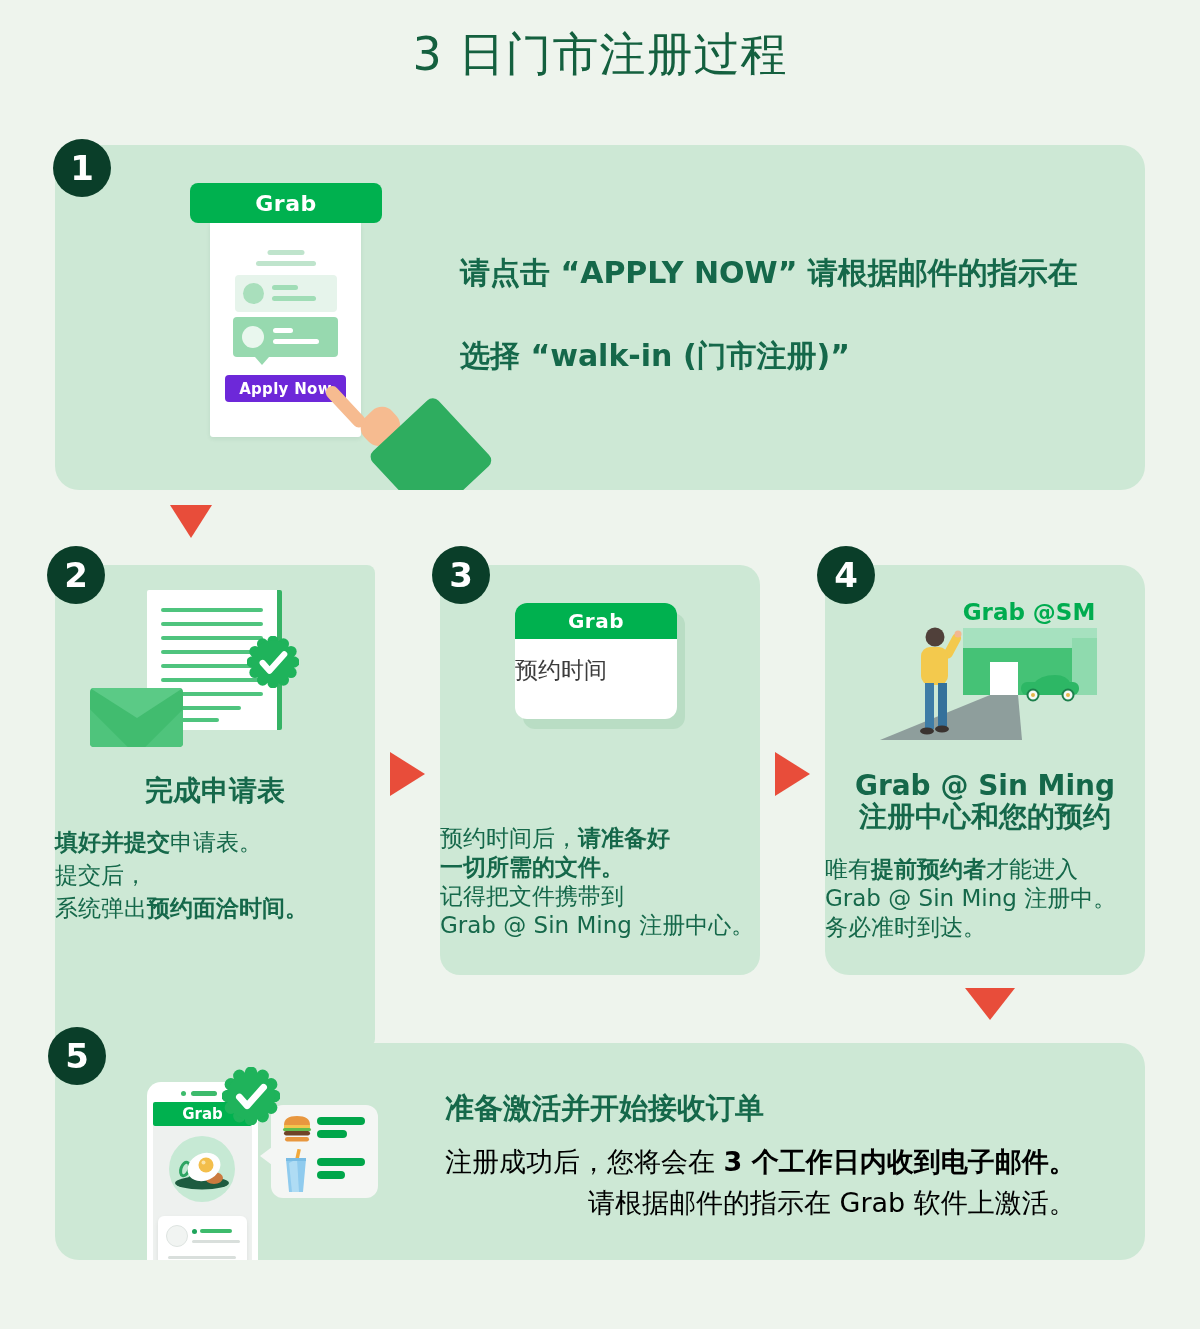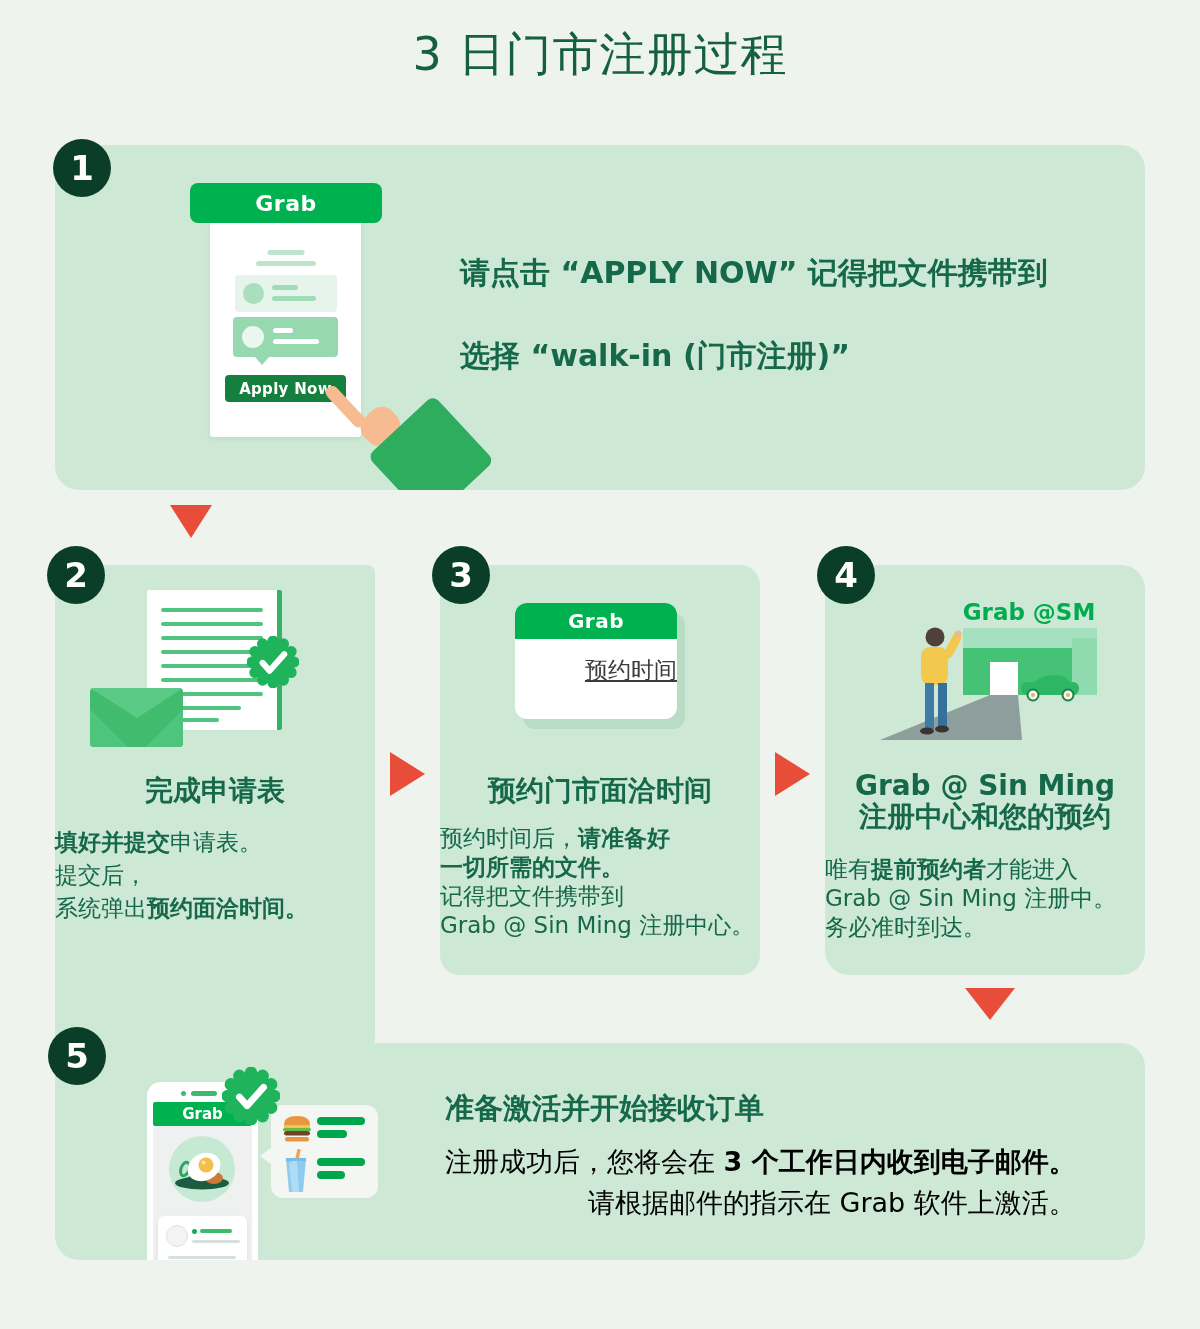--- a/index.html
+++ b/index.html
@@ -42,21 +42,21 @@
   .p1{left:25px;top:52px;width:102px;height:37px;background:#E6F4EB;}
   .p1 .pc{position:absolute;left:8px;top:8px;width:21px;height:21px;border-radius:50%;background:#A9DFBC;}
   .p1 .pl1{position:absolute;left:37px;top:10px;width:26px;height:5px;border-radius:2.5px;background:#A0DDB6;}
   .p1 .pl2{position:absolute;left:37px;top:21px;width:44px;height:5px;border-radius:2.5px;background:#A0DDB6;}
   .p2{left:23px;top:94px;width:105px;height:40px;background:#97D9AF;}
   .p2 .pc{position:absolute;left:9px;top:9px;width:22px;height:22px;border-radius:50%;background:#E9F7EE;}
   .p2 .pl1{position:absolute;left:40px;top:11px;width:20px;height:5px;border-radius:2.5px;background:#fff;}
   .p2 .pl2{position:absolute;left:40px;top:22px;width:46px;height:5px;border-radius:2.5px;background:#fff;}
   .p2tail{position:absolute;left:22px;bottom:-8px;width:0;height:0;border-left:7px solid transparent;
           border-right:7px solid transparent;border-top:8px solid #97D9AF;}
-  .apply-btn{position:absolute;left:15px;top:152px;width:121px;height:27px;background:#15803d;
+  .apply-btn{position:absolute;left:15px;top:152px;width:121px;height:27px;background:#6d28d9;
              border-radius:4px;color:#fff;font-weight:700;font-size:15px;display:flex;
              align-items:center;justify-content:center;letter-spacing:.3px;}
   .hand{position:absolute;left:120px;top:195px;width:190px;height:160px;z-index:3;}
 
   .t1{position:absolute;left:405px;top:108px;}
   .t1line{font-size:30px;font-weight:700;color:#15684A;white-space:nowrap;}
   .t1line + .t1line{margin-top:42px;}
 
   
   .col-title{position:absolute;left:0;top:210px;width:100%;text-align:center;
@@ -78,22 +78,22 @@
   .env-flap{position:absolute;left:0;top:0;width:0;height:0;border-left:47px solid transparent;
             border-right:46px solid transparent;border-top:30px solid #5BCA86;}
   .env-foldL{position:absolute;left:-34px;bottom:-26px;width:70px;height:52px;background:#4FC47C;transform:rotate(45deg);}
   .env-foldR{position:absolute;right:-34px;bottom:-26px;width:70px;height:52px;background:#4FC47C;transform:rotate(-45deg);}
 
   
   .cal{position:absolute;left:75px;top:38px;width:162px;height:116px;background:#fff;
        border-radius:12px;box-shadow:8px 10px 0 #B9DDC4;overflow:hidden;}
   .cal-head{height:36px;background:#00B14F;display:flex;align-items:center;justify-content:center;}
   .cal-head span{color:#fff;font-weight:700;font-size:20px;letter-spacing:.5px;}
-  .cal-label{position:absolute;left:0;top:52px;width:100%;text-align:right;
-             font-size:23px;color:#3C3C3C;text-decoration:underline;}
+  .cal-label{position:absolute;left:0;top:52px;width:100%;text-align:left;
+             font-size:23px;color:#3C3C3C;}
 
   
   .sign{position:absolute;left:118px;top:34px;width:172px;text-align:center;
         font-size:23px;font-weight:700;color:#00AC4F;white-space:nowrap;}
   .scene{position:absolute;left:0;top:60px;width:320px;height:120px;}
 
   
   .phone{position:absolute;left:92px;top:39px;width:111px;height:195px;background:#fff;
          border-radius:14px;z-index:2;}
   .ph-dot{position:absolute;left:34px;top:9px;width:5px;height:5px;border-radius:50%;background:#3DBB6C;}
@@ -153,21 +153,21 @@
       </div>
       <svg class="hand" viewBox="0 0 190 160">
         <g transform="translate(25,20) rotate(-43)">
           <rect x="-7" y="44" width="38" height="34" rx="14" fill="#F6BB90"></rect>
           <rect x="-6.5" y="-3" width="13" height="52" rx="6.5" fill="#F6BB90"></rect>
           <rect x="-18" y="74" width="90" height="90" rx="8" fill="#2EAD5F"></rect>
         </g>
       </svg>
     </div>
     <div class="t1">
-      <div class="t1line"><span class="b">请点击 “APPLY NOW” 记得把文件携带到</span></div>
+      <div class="t1line"><span class="b">请点击 “APPLY NOW” 请根据邮件的指示在</span></div>
       <div class="t1line"><span class="b">选择 “walk-in (门市注册)”</span></div>
     </div>
   </div>
   <div class="badge" style="left:53px;top:139px">1</div>
   <div class="arr-down" style="left:170px;top:505px"></div>
 
   <div class="card c2">
     <div class="doc">
       <div class="dl" style="top:18px;width:102px"></div>
       <div class="dl" style="top:32px;width:102px"></div>
@@ -212,21 +212,20 @@
   <div class="badge" style="left:47px;top:546px">2</div>
   <div class="arr-right" style="left:390px;top:752px"></div>
 
   <div class="card c3">
     <div class="cal">
       <div class="cal-head">
         <span>Grab</span>
       </div>
       <div class="cal-label">预约时间</div>
     </div>
-    <div class="col-title">预约门市面洽时间</div>
     <div class="col-body body3">
       <div class="line"><span>预约时间后，</span><span class="b">请准备好</span></div>
       <div class="line"><span class="b">一切所需的文件。</span></div>
       <div class="line"><span>记得把文件携带到</span></div>
       <div class="line"><span>Grab @ Sin Ming 注册中心。</span></div>
     </div>
   </div>
   <div class="badge" style="left:432px;top:546px">3</div>
   <div class="arr-right" style="left:775px;top:752px"></div>
 

